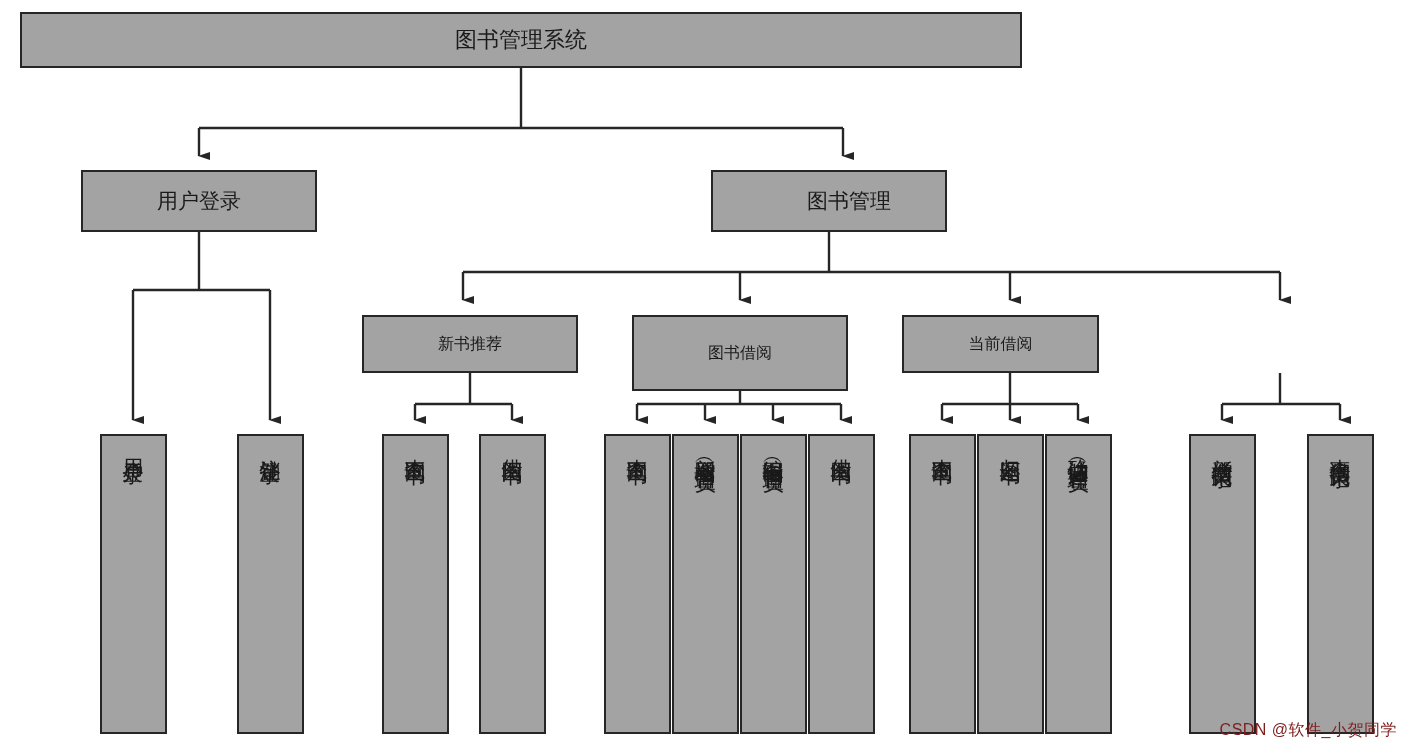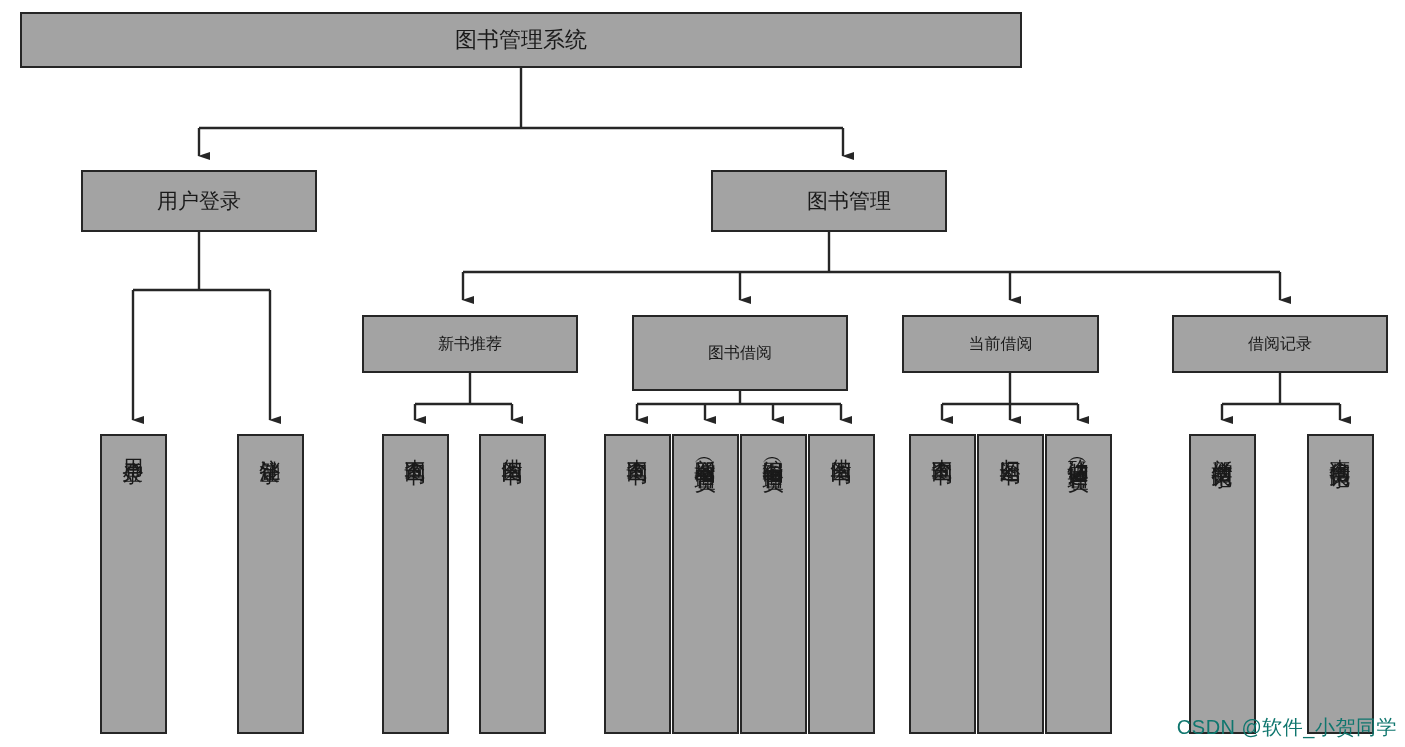--- a/index.html
+++ b/index.html
@@ -52,22 +52,22 @@
     writing-mode: vertical-rl;
     text-orientation: upright;
     letter-spacing: 2px;
     line-height: 1;
     white-space: nowrap;
   }
   #watermark {
     position: absolute;
     right: 8px;
     bottom: 6px;
-    font-size: 20px;
-    color: #0f766e;
+    font-size: 16px;
+    color: #7f1d1d;
     letter-spacing: 0.5px;
     pointer-events: none;
     user-select: none;
   }
 </style>
 </head>
 <body>
 
 <div id="diagram-root">
 
@@ -134,23 +134,20 @@
 
   <div class="node-box level-3" style="left:362px; top:315px; width:216px; height:58px;">
     <span class="node-label">新书推荐</span>
   </div>
   <div class="node-box level-3" style="left:632px; top:315px; width:216px; height:76px;">
     <span class="node-label">图书借阅</span>
   </div>
   <div class="node-box level-3" style="left:902px; top:315px; width:197px; height:58px;">
     <span class="node-label">当前借阅</span>
   </div>
-  <div class="node-box level-3" style="left:1172px; top:315px; width:216px; height:58px;">
-    <span class="node-label">借阅记录</span>
-  </div>
 
   <div class="node-box leaf" style="left:100px; top:434px; width:67px; height:300px;">
     <span class="node-label">用户登录</span>
   </div>
   <div class="node-box leaf" style="left:237px; top:434px; width:67px; height:300px;">
     <span class="node-label">注销登录</span>
   </div>
 
   <div class="node-box leaf" style="left:382px; top:434px; width:67px; height:300px;">
     <span class="node-label">查询图书</span>

